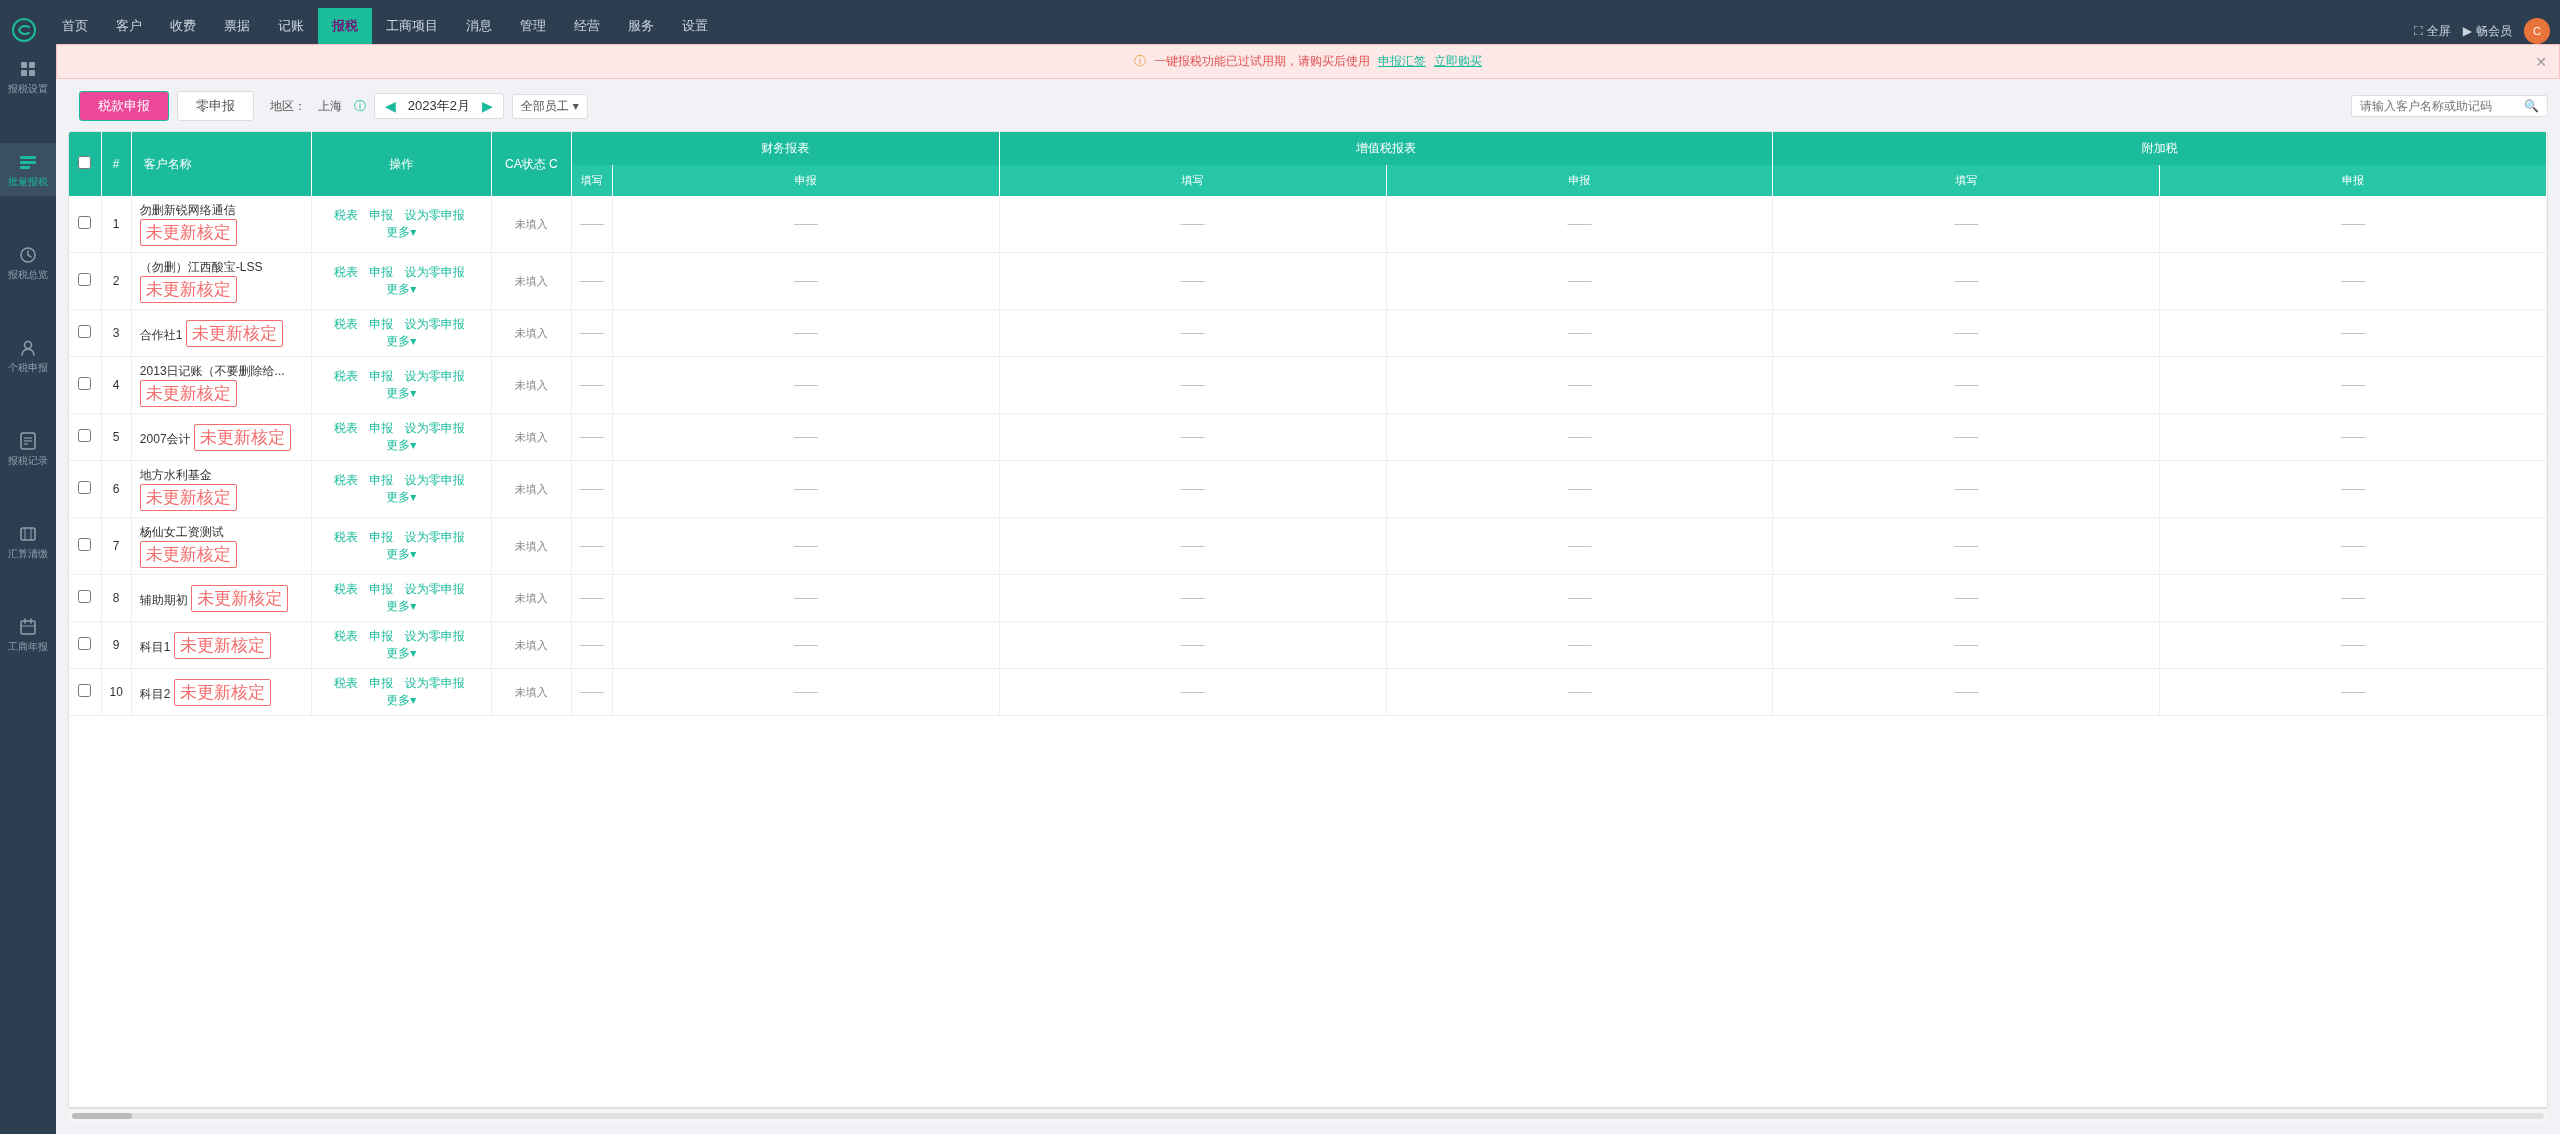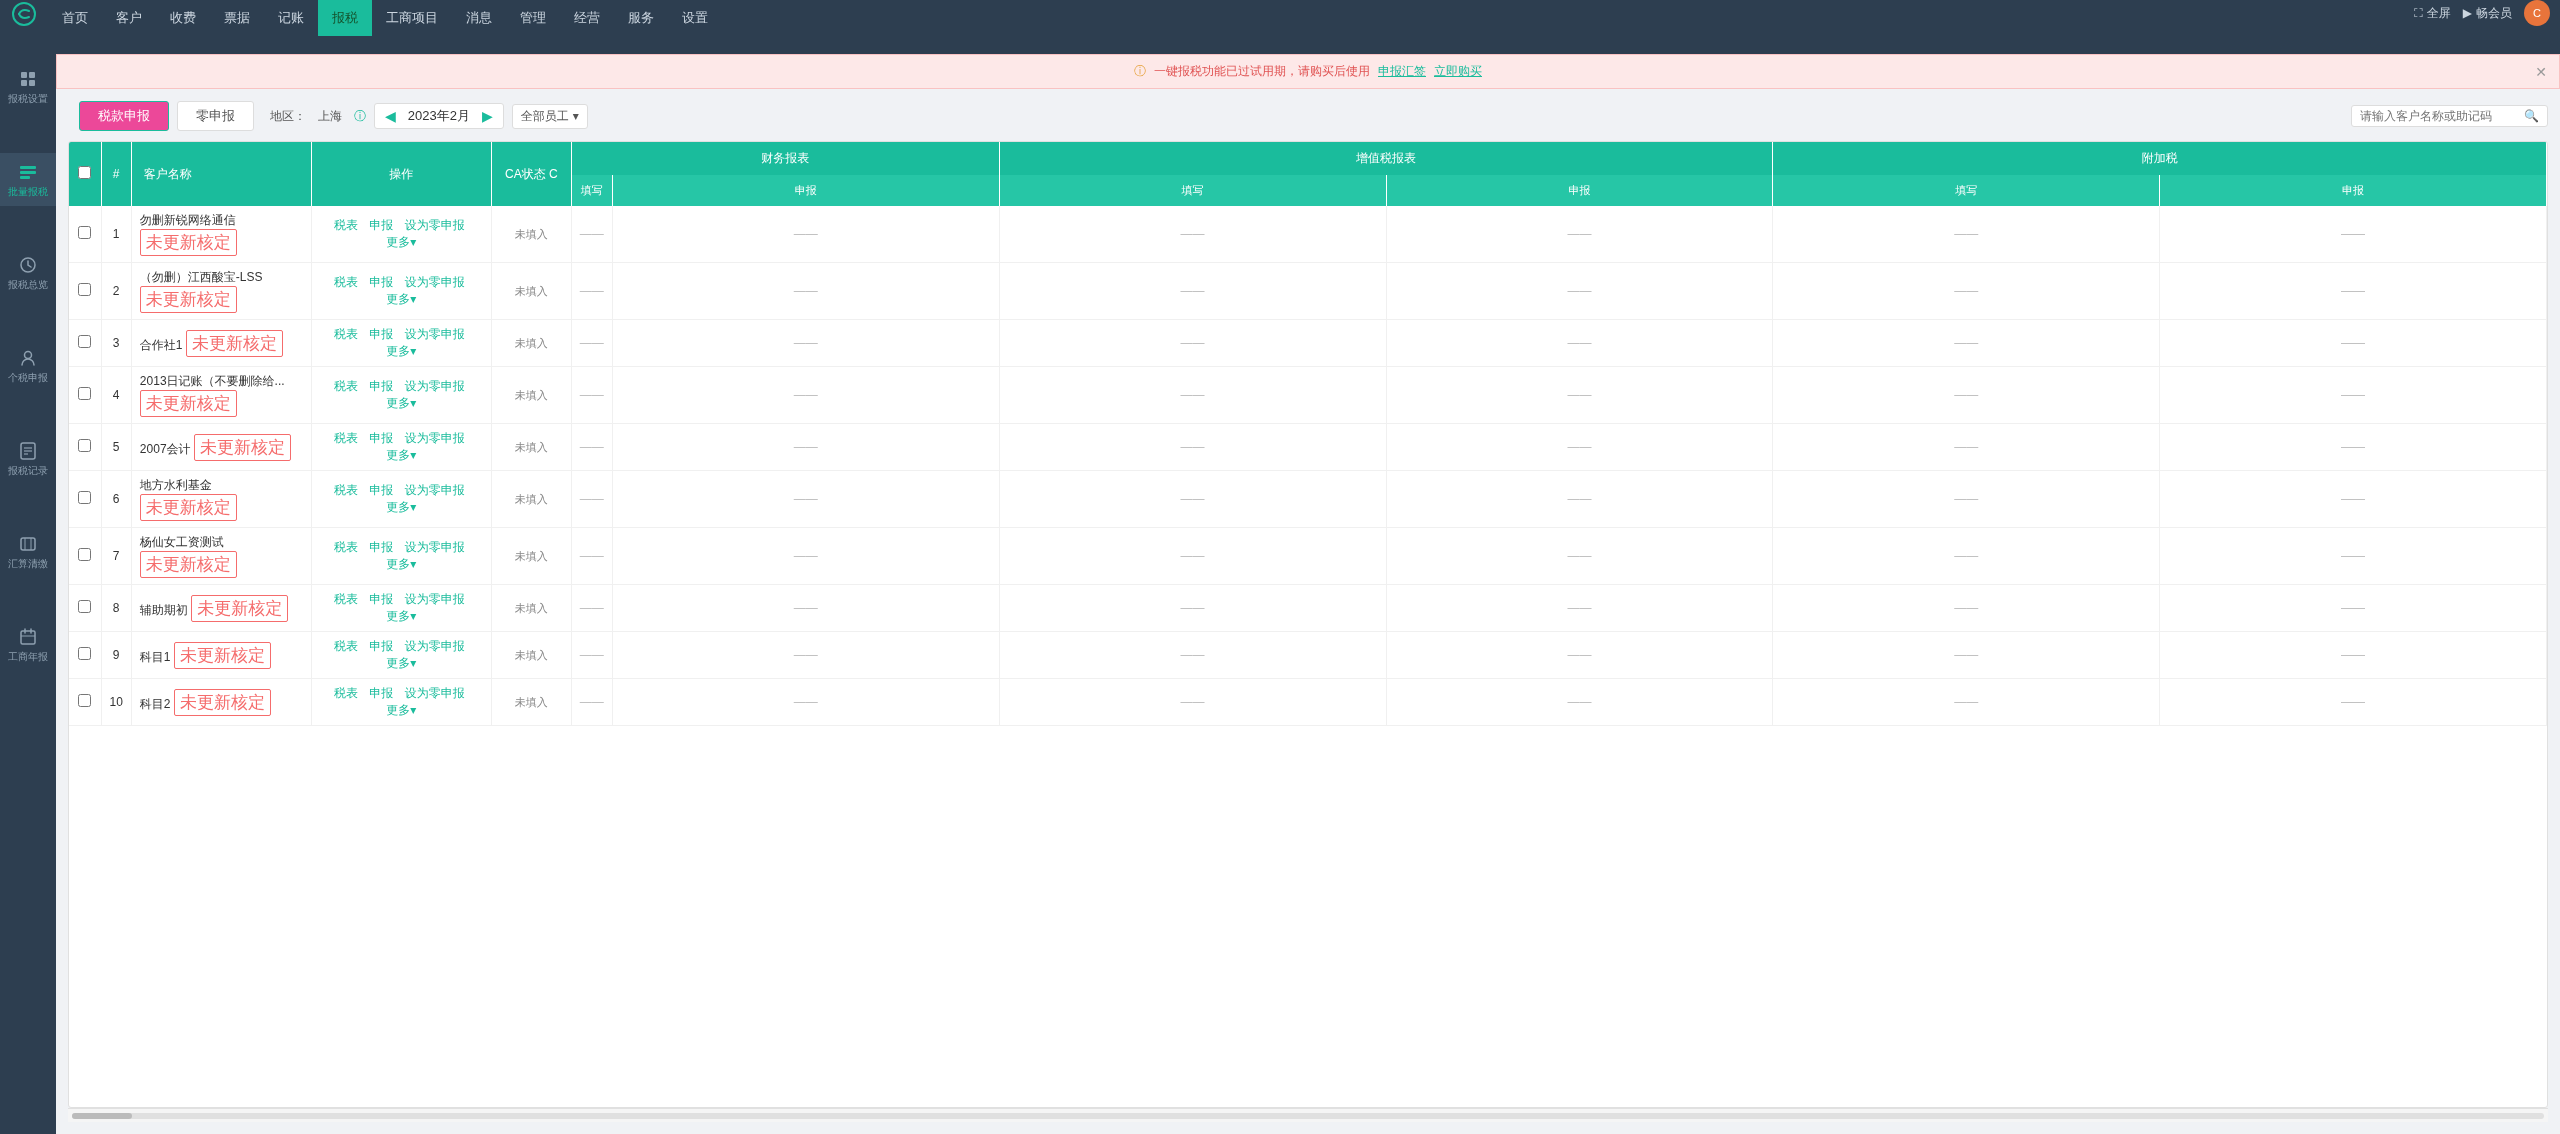--- a/index.html
+++ b/index.html
@@ -1,24 +1,24 @@
 <!DOCTYPE html>
 <html><head>
   <meta charset="utf-8">
   <style>
     * { box-sizing: border-box; margin: 0; padding: 0; }
     body { font-family: 'Microsoft YaHei', '微软雅黑', Arial, sans-serif; font-size: 12px; background: #f0f2f5; display: flex; flex-direction: column; height: 100vh; overflow: hidden; }
 
     
-    .top-nav { background: #2d3e50; height: 54px; display: flex; align-items: flex-start; padding: 0 10px; flex-shrink: 0; }
+    .top-nav { background: #2d3e50; height: 44px; display: flex; align-items: flex-end; padding: 0 10px; flex-shrink: 0; }
     .top-nav-logo { width: 28px; height: 28px; margin-right: 10px; display: flex; align-items: center; justify-content: center; }
     .top-nav-logo svg { width: 24px; height: 24px; }
     .top-nav-items { display: flex; align-items: center; flex: 1; }
     .top-nav-item { color: #ccd6e0; padding: 0 14px; height: 36px; display: flex; align-items: center; cursor: pointer; font-size: 13px; }
-    .top-nav-item.active { background: #1abc9c; color: #14532d; }
+    .top-nav-item.active { background: #1abc9c; color: #701a75; font-weight: bold; }
     .top-nav-right { display: flex; align-items: center; gap: 12px; color: #ccd6e0; font-size: 12px; }
     .top-nav-right-btn { display: flex; align-items: center; gap: 4px; cursor: pointer; color: #ccd6e0; }
     .avatar { width: 26px; height: 26px; background: #e8743b; border-radius: 50%; display: flex; align-items: center; justify-content: center; color: #fff; font-size: 11px; cursor: pointer; }
 
     
     .main-layout { display: flex; flex: 1; overflow: hidden; }
 
     
     .sidebar { width: 56px; background: #2d3e50; display: flex; flex-direction: column; align-items: center; padding-top: 6px; flex-shrink: 0; overflow-y: auto; gap: 40px; }
     .sidebar-item { width: 100%; display: flex; flex-direction: column; align-items: center; padding: 8px 4px; cursor: pointer; color: #8ea0b0; font-size: 10px; gap: 3px; }

